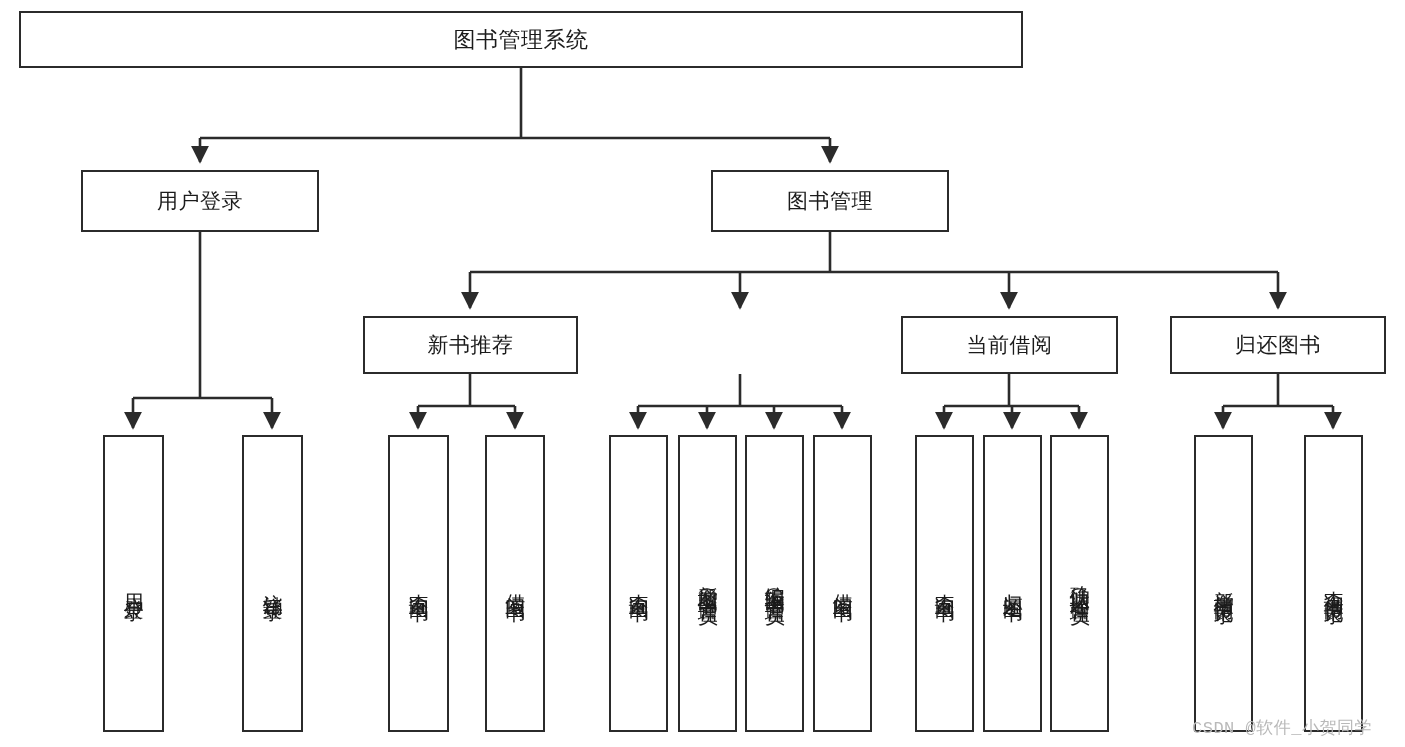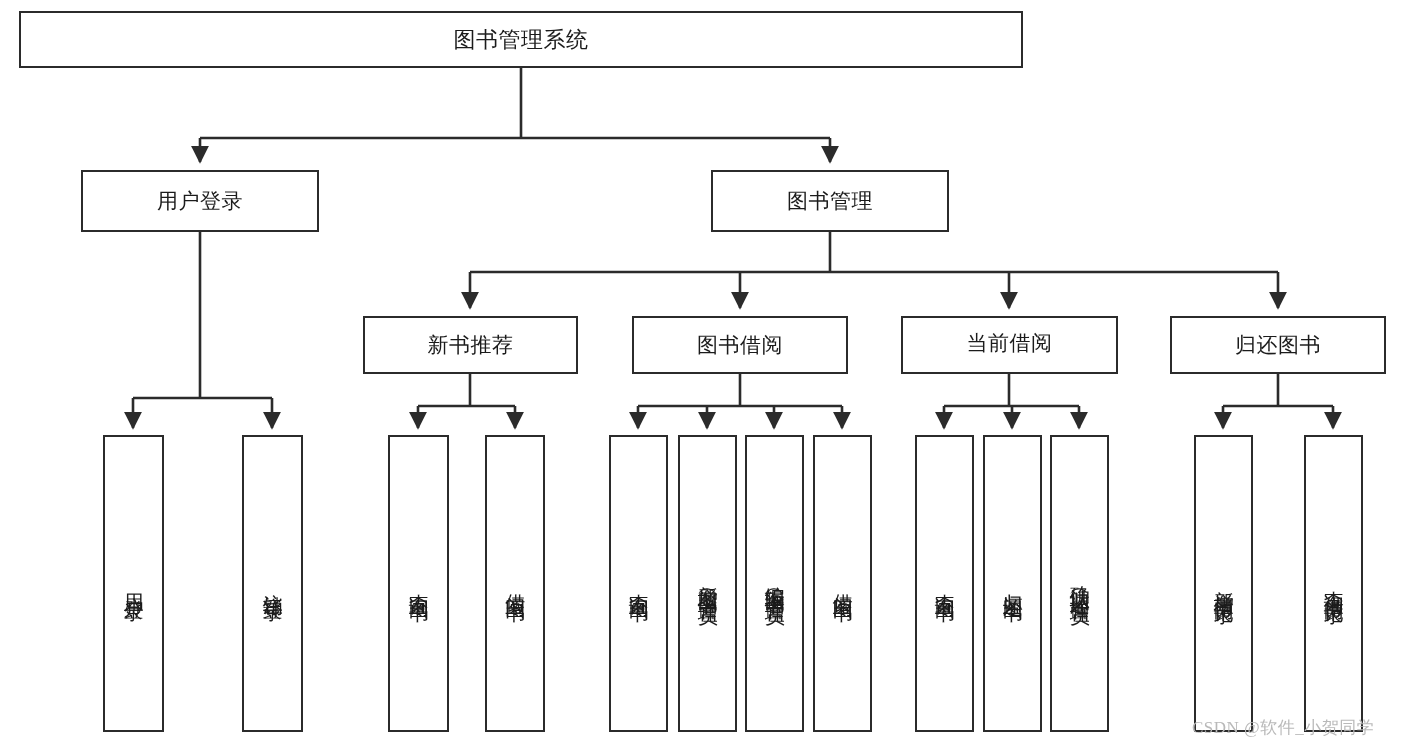--- a/index.html
+++ b/index.html
@@ -49,21 +49,21 @@
   }
   .watermark {
     position: absolute;
     left: 1192px;
     top: 716px;
     font-size: 17px;
     color: #b9b9b9;
     letter-spacing: 0.5px;
     white-space: nowrap;
     z-index: 5;
-    font-family: Liberation Serif, serif;
+    font-family: Liberation Mono, monospace;
   }
   svg.edges {
     position: absolute;
     left: 0; top: 0;
     width: 1405px;
     height: 747px;
     z-index: 1;
     pointer-events: none;
   }
 </style>
@@ -121,22 +121,21 @@
       <path d="M 1333 406 L 1333 428" marker-end="url(#arrow)"></path>
     </g>
   </svg>
 
   <div class="node root" style="left: 19px; top: 11px; width: 1004px; height: 57px;">图书管理系统</div>
 
   <div class="node" style="left: 81px; top: 170px; width: 238px; height: 62px;">用户登录</div>
   <div class="node" style="left: 363px; top: 316px; width: 215px; height: 58px;">新书推荐</div>
 
   <div class="node" style="left: 711px; top: 170px; width: 238px; height: 62px;">图书管理</div>
-  <div class="node" style="left: 632px; top: 316px; width: 216px; height: 58px;">图书借阅</div>
-  <div class="node" style="left: 901px; top: 316px; width: 217px; height: 58px; font-family: Liberation Mono, monospace;">当前借阅</div>
+  <div class="node" style="left: 901px; top: 316px; width: 217px; height: 58px;">当前借阅</div>
   <div class="node" style="left: 1170px; top: 316px; width: 216px; height: 58px;">归还图书</div>
 
   <div class="node vertical" style="left: 103px; top: 435px; width: 61px; height: 297px;">用户登录</div>
   <div class="node vertical" style="left: 242px; top: 435px; width: 61px; height: 297px;">注销登录</div>
 
   <div class="node vertical" style="left: 388px; top: 435px; width: 61px; height: 297px;">查询图书</div>
   <div class="node vertical" style="left: 485px; top: 435px; width: 60px; height: 297px;">借阅图书</div>
 
   <div class="node vertical" style="left: 609px; top: 435px; width: 59px; height: 297px;">查询图书</div>
   <div class="node vertical" style="left: 678px; top: 435px; width: 59px; height: 297px;">新增图书（管理员）</div>

